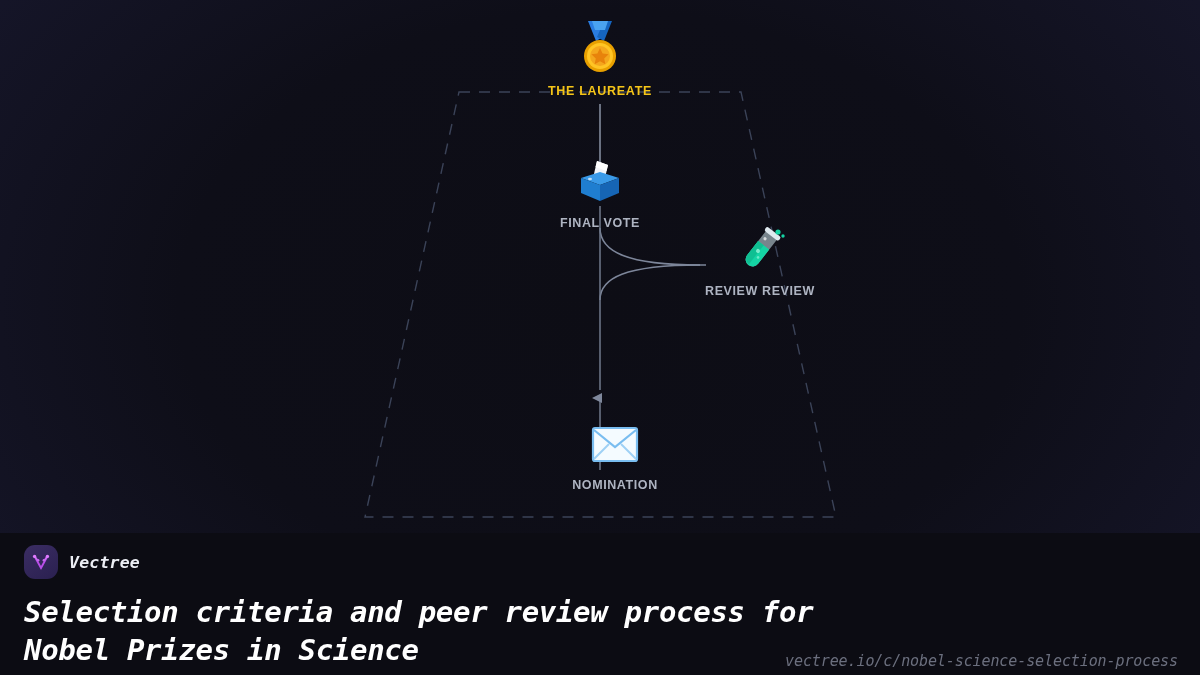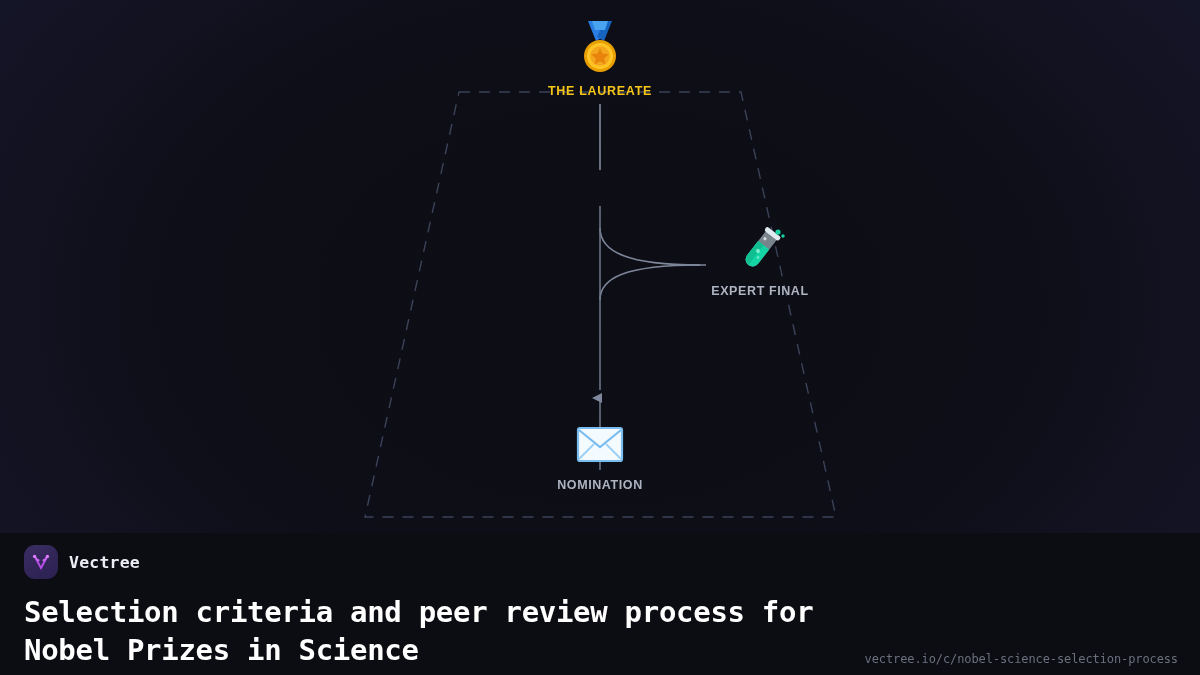--- a/index.html
+++ b/index.html
@@ -25,41 +25,42 @@
     font-family:"Liberation Sans", sans-serif;
     font-size:12.5px; font-weight:bold; letter-spacing:0.6px;
     color:#aeb4c2; white-space:nowrap;
   }
   .node.laureate .label { color:#f5c518; letter-spacing:0.7px; }
 
   
   #footer {
     position:absolute; left:0; top:533px; width:1200px; height:142px;
     background:#0c0c13;
+    font-style:italic;
   }
   #brand { position:absolute; left:24px; top:12px; display:flex; align-items:center; gap:11px; }
   #brand-logo {
     width:34px; height:34px; border-radius:11px;
     background:linear-gradient(145deg,#3b2d63 0%,#2a2050 100%);
     display:flex; align-items:center; justify-content:center;
   }
   #brand-name {
     font-family:"DejaVu Sans Mono", monospace;
     font-size:16.5px; font-weight:bold; color:#eceef4; letter-spacing:0.2px;
   }
   #page-title {
     position:absolute; left:24px; top:60px; width:790px;
     font-family:"DejaVu Sans Mono", monospace;
     font-size:29px; font-weight:bold; line-height:38px;
     color:#ffffff; letter-spacing:-0.3px;
   }
   #page-url {
     position:absolute; right:22px; top:119px;
     font-family:"DejaVu Sans Mono", monospace;
-    font-size:12px; color:#6b6f7e; letter-spacing:-0.1px;
+    font-size:15px; color:#6b6f7e; letter-spacing:-0.1px;
   }
 </style>
 </head>
 <body>
 
 <div id="root">
 
   <div id="canvas">
 
     <svg id="graph-svg" viewBox="0 0 1200 533" xmlns="http://www.w3.org/2000/svg">
@@ -95,42 +96,55 @@
           <path d="M15,1 L31,1 L28,10 L18,10 Z" fill="#4aa3f0"></path>
           <circle cx="23" cy="36" r="16" fill="#e8a000"></circle>
           <circle cx="23" cy="36" r="13" fill="#ffc524"></circle>
           <circle cx="23" cy="36" r="10" fill="#f4a71d"></circle>
           <path d="M23,28 L25.6,33.6 L31.6,34.3 L27.2,38.4 L28.4,44.3 L23,41.3 L17.6,44.3 L18.8,38.4 L14.4,34.3 L20.4,33.6 Z" fill="#e8830b"></path>
         </svg>
       </span>
       <span class="label">THE LAUREATE</span>
     </div>
 
+    <div class="node" style="left:600px; top:158px;">
+      <span class="glyph">
+        <svg width="54" height="50" viewBox="0 0 54 50" xmlns="http://www.w3.org/2000/svg">
+          <path d="M24,3 L35,7 L31,24 L20,20 Z" fill="#f2f4f8"></path>
+          <path d="M27,14 L8,20 L27,27 L46,20 Z" fill="#3a9ae8"></path>
+          <path d="M8,20 L8,35 L27,43 L27,27 Z" fill="#1f7ed0"></path>
+          <path d="M46,20 L46,35 L27,43 L27,27 Z" fill="#1665b5"></path>
+          <ellipse cx="17" cy="21" rx="2" ry="1.2" fill="#bfe0fa"></ellipse>
+          <path d="M24,3 L35,7 L33.5,13 L22.5,9 Z" fill="#ffffff"></path>
+        </svg>
+      </span>
+      <span class="label">FINAL VOTE</span>
+    </div>
 
     <div class="node" style="left:760px; top:224px;">
       <span class="glyph">
         <svg width="52" height="52" viewBox="0 0 52 52" xmlns="http://www.w3.org/2000/svg">
           <g transform="rotate(38 26 26)">
             <path d="M19,6 L33,6 L33,38 A7,7 0 0 1 19,38 Z" fill="#cfe8ee" opacity="0.55"></path>
             <path d="M19,20 L33,20 L33,38 A7,7 0 0 1 19,38 Z" fill="#14d4a4"></path>
             <path d="M19,20 L26,20 L26,44 A7,7 0 0 1 19,38 Z" fill="#0fbf92"></path>
             <rect x="17" y="3" width="18" height="5" rx="2.2" fill="#dfe9ef"></rect>
             <circle cx="25" cy="28" r="2" fill="#8ef2d6" opacity="0.85"></circle>
             <circle cx="29" cy="33" r="1.4" fill="#8ef2d6" opacity="0.7"></circle>
             <circle cx="23" cy="14" r="1.6" fill="#ffffff" opacity="0.7"></circle>
           </g>
           <circle cx="44" cy="8" r="2.6" fill="#14d4a4"></circle>
           <circle cx="49" cy="12" r="1.7" fill="#14d4a4"></circle>
         </svg>
       </span>
-      <span class="label">EXPERT FINAL</span>
+      <span class="label">REVIEW REVIEW</span>
     </div>
 
 
-    <div class="node" style="left:600px; top:422px;">
+    <div class="node" style="left:615px; top:422px;">
       <span class="glyph">
         <svg width="50" height="48" viewBox="0 0 50 48" xmlns="http://www.w3.org/2000/svg">
           <rect x="3" y="6" width="44" height="33" rx="2" fill="#f4fbff" stroke="#79bdf0" stroke-width="2.2"></rect>
           <path d="M4,8 L25,25 L46,8" fill="none" stroke="#79bdf0" stroke-width="2.2"></path>
           <path d="M4,37 L19,22" fill="none" stroke="#9ed0f5" stroke-width="2"></path>
           <path d="M46,37 L31,22" fill="none" stroke="#9ed0f5" stroke-width="2"></path>
         </svg>
       </span>
       <span class="label">NOMINATION</span>
     </div>

